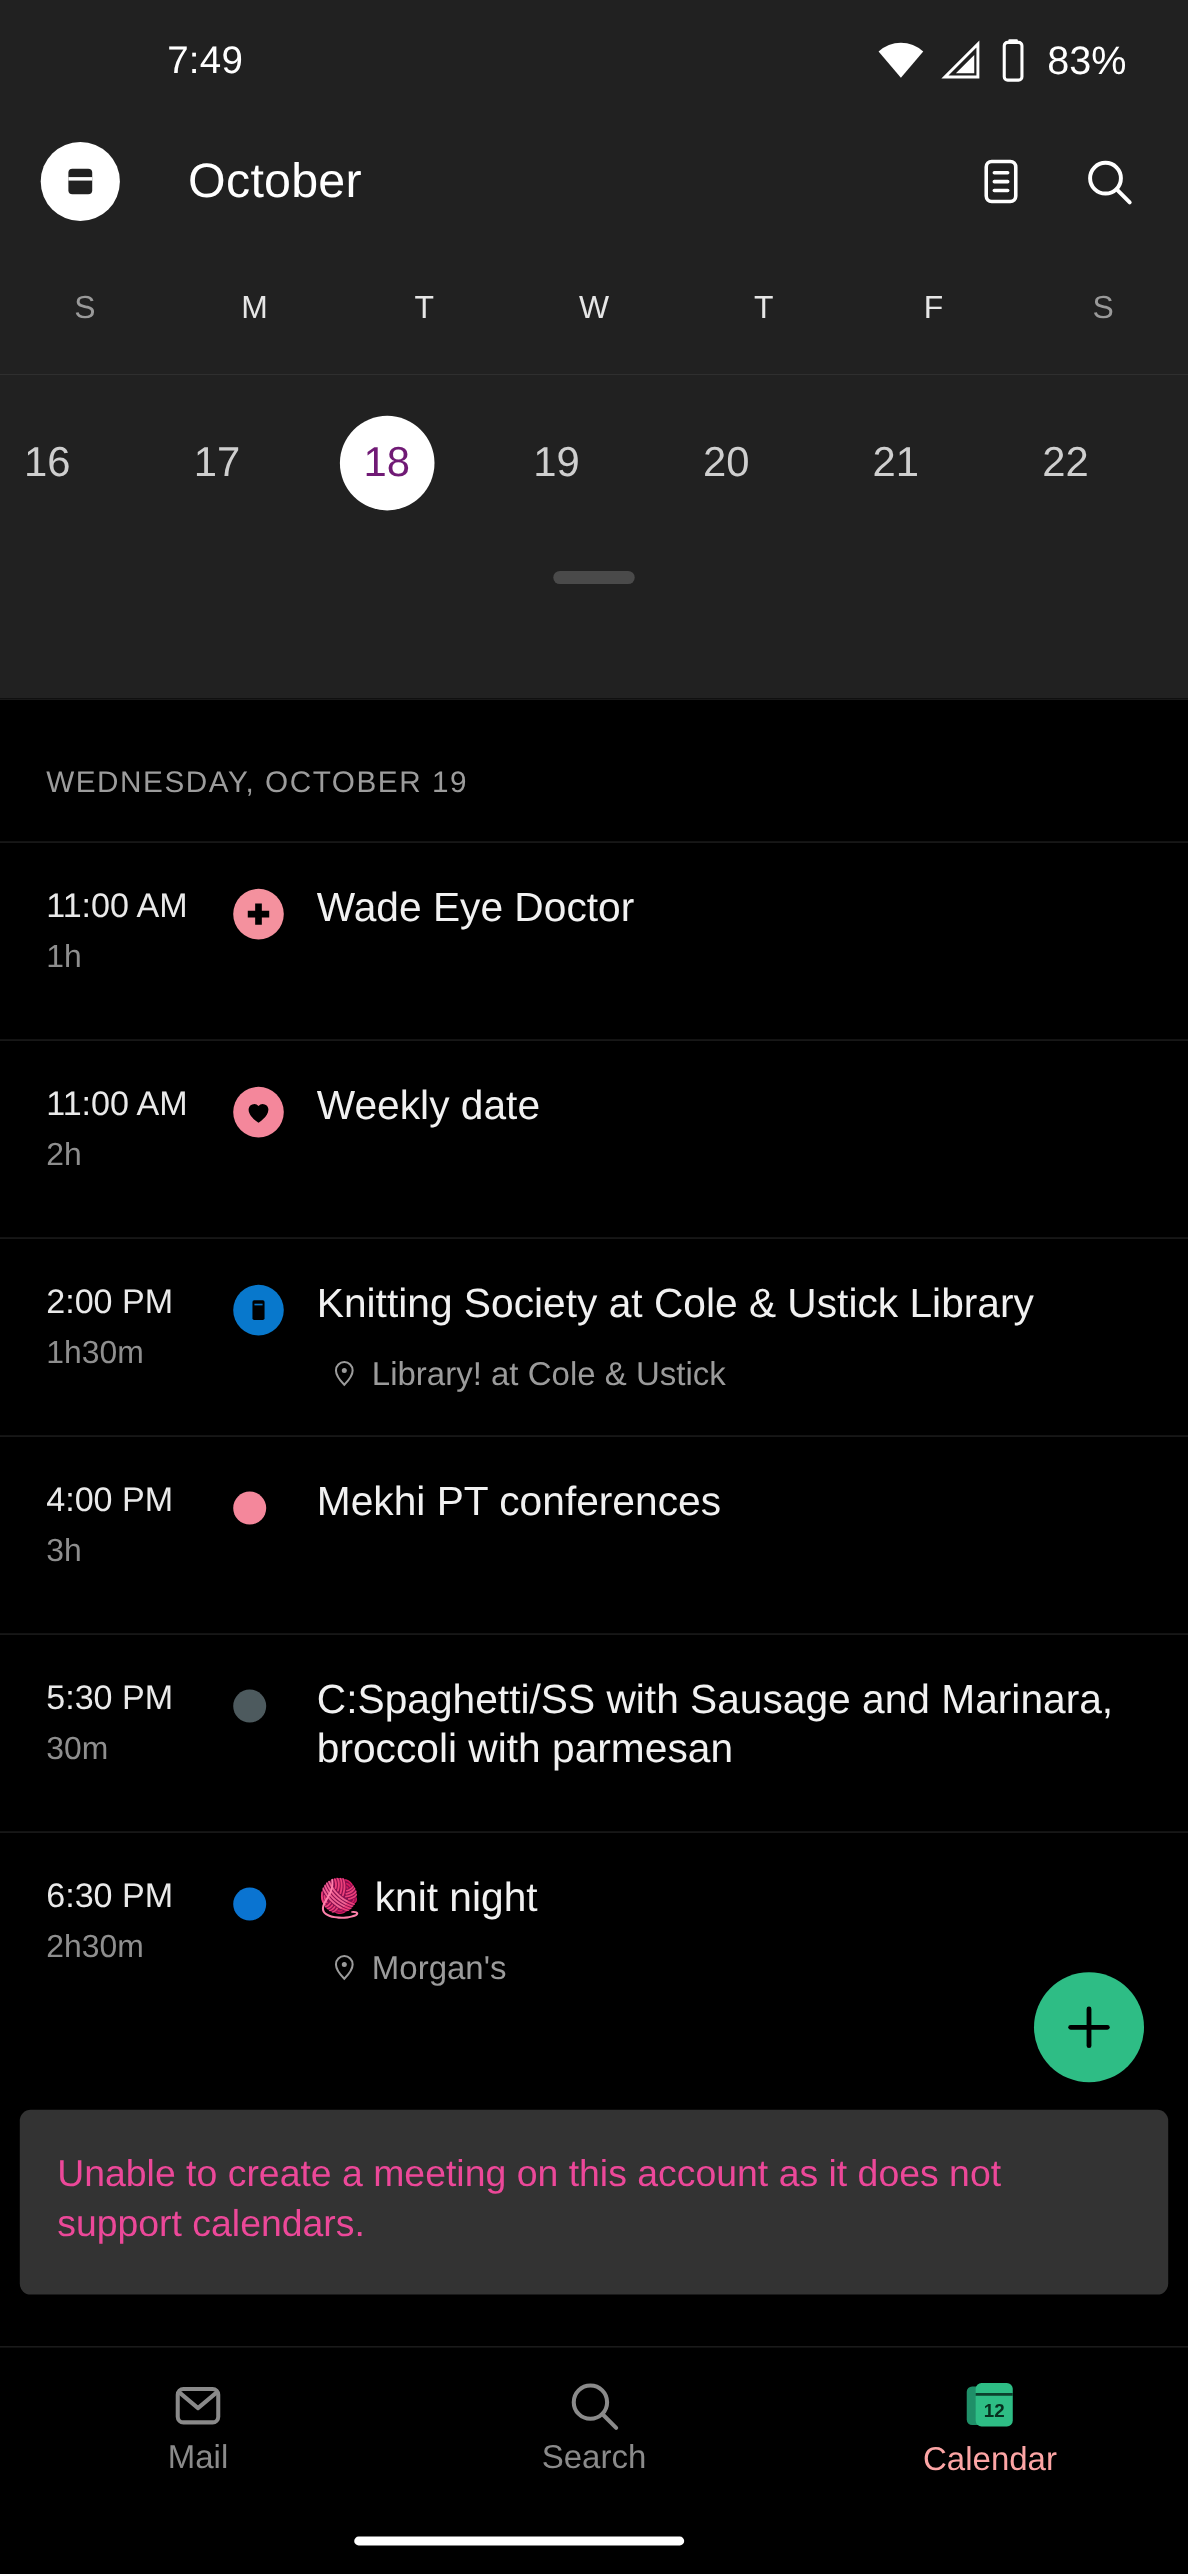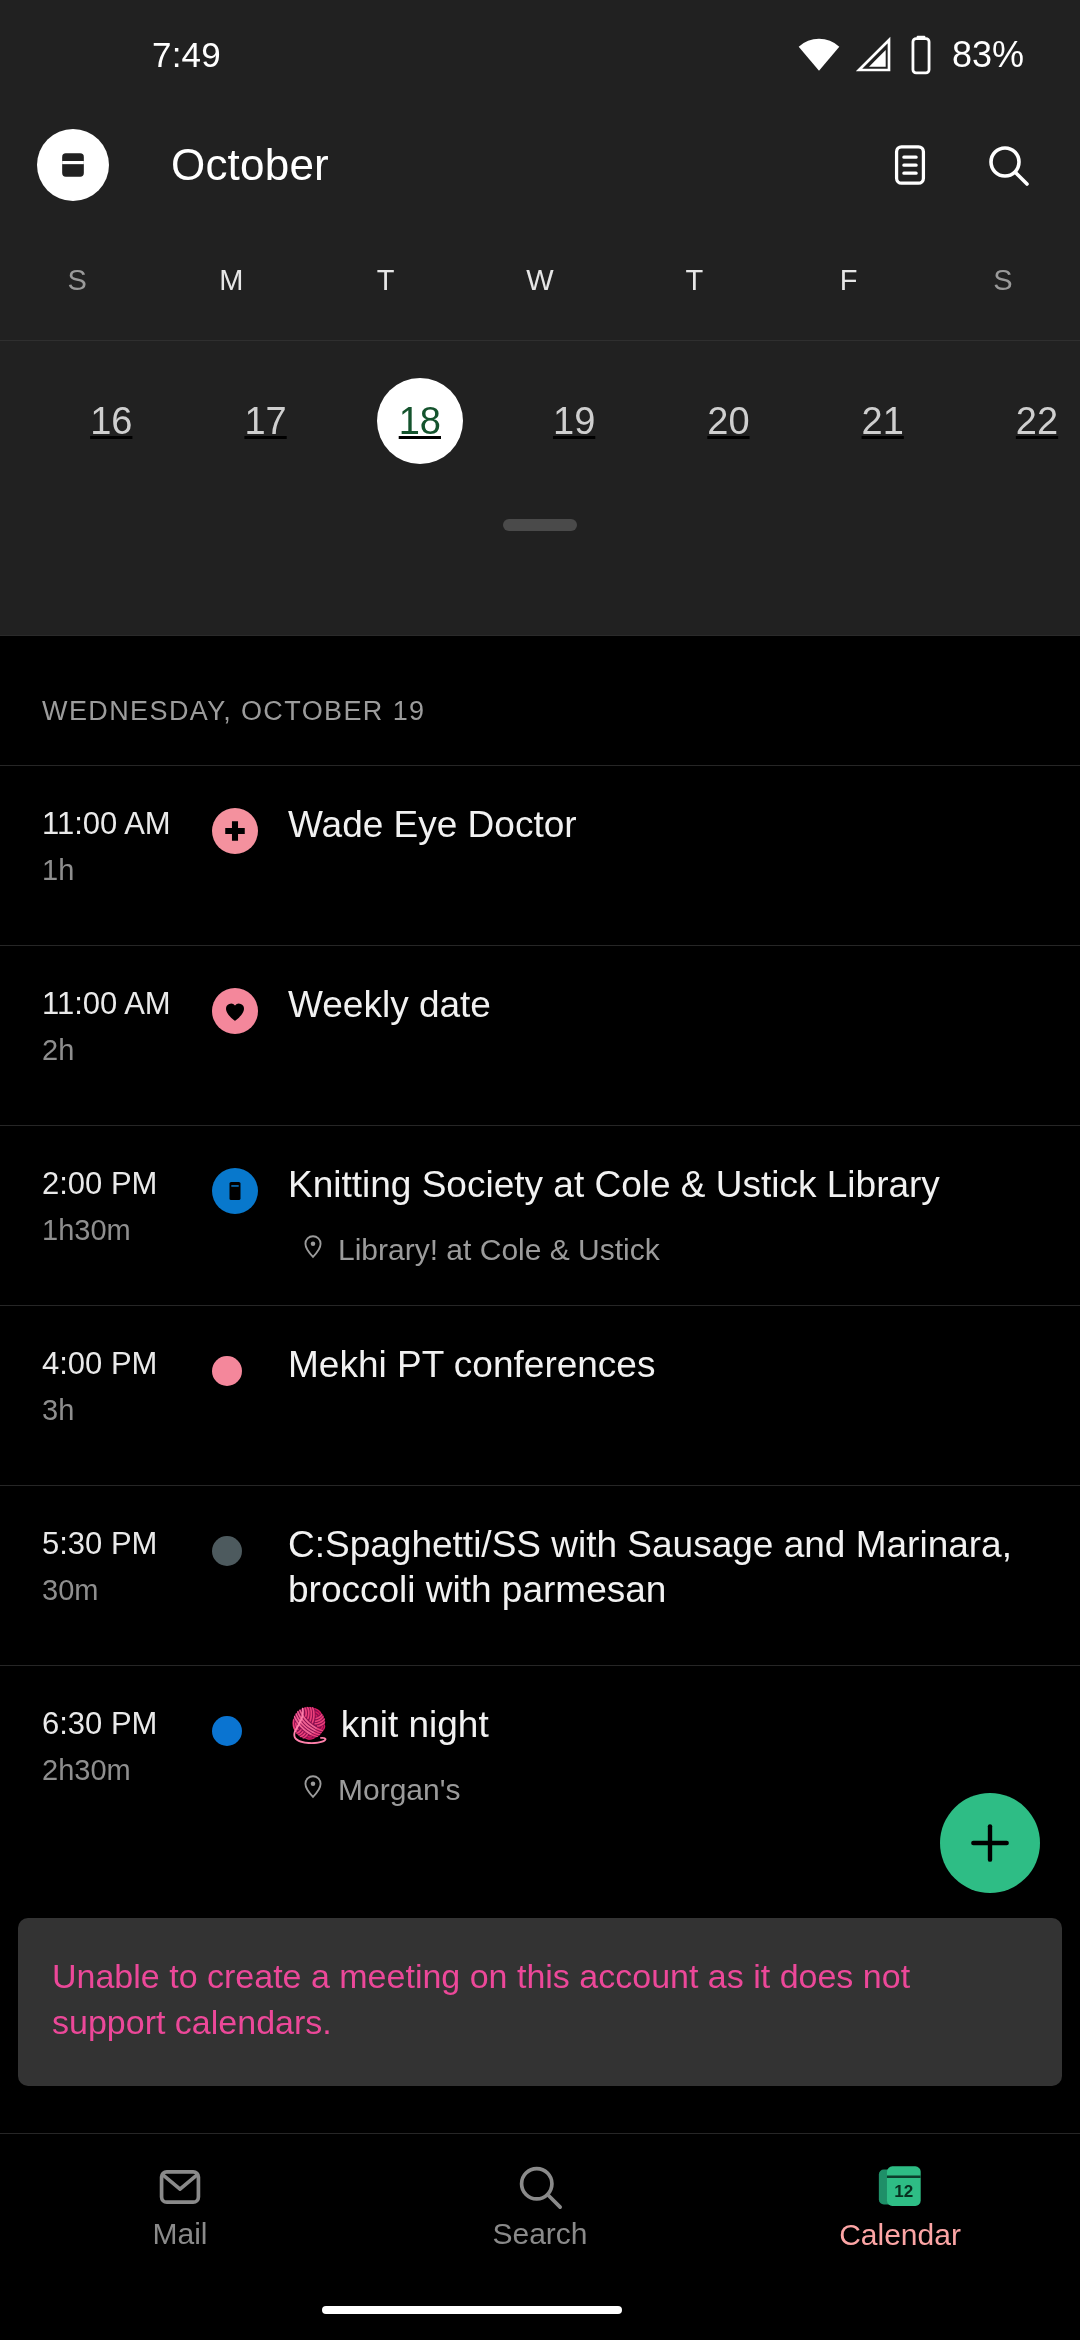--- a/index.html
+++ b/index.html
@@ -48,27 +48,27 @@
     display:grid; grid-template-columns:repeat(7,1fr);
     height:120px; align-items:center;
   }
   .dow{ text-align:center; font-size:29px; color:#e6e6e6; }
   .dow.weekend{ color:#9a9a9a; }
   .sep-line{ height:1px; background:#2f2f2f; }
   .date-row{
     display:grid; grid-template-columns:repeat(7,1fr);
     height:160px; align-items:center;
   }
-  .datecell{ display:flex; align-items:center; justify-content:flex-end;text-decoration:underline; }
+  .datecell{ display:flex; align-items:center; justify-content:flex-start; }
   .datenum{
     width:86px; height:86px; border-radius:50%;
     display:flex; align-items:center; justify-content:center;
     font-size:38px; color:#cfcfcf;
   }
-  .datenum.today{ background:#fff; color:#14532d; }
+  .datenum.today{ background:#fff; color:#701a75; }
   .drag-handle-wrap{ display:flex; justify-content:center; padding-top:18px; }
   .drag-handle{ width:74px; height:12px; border-radius:6px; background:#4a4a4a; }
 
   
   .agenda{
     position:absolute; top:635px; left:0; width:1080px; bottom:0;
     background:#000; overflow:hidden;
   }
   .agenda-top-rule{ height:1px; background:#2a2a2a; }
   .day-header{
@@ -84,21 +84,21 @@
   .ev-dur{ color:#8e8e8e; font-size:29px; margin-top:12px; }
   .ev-marker{ width:76px; flex:none; display:flex; justify-content:flex-start; padding-top:6px; }
   .marker-circle{
     width:46px; height:46px; border-radius:50%;
     display:flex; align-items:center; justify-content:center; flex:none;
   }
   .marker-dot{ width:30px; height:30px; border-radius:50%; margin-top:8px; flex:none; }
   .ev-body{ flex:1; min-width:0; }
   .ev-title{ color:#f1f1f1; font-size:37px; line-height:1.22; }
   .ev-title .emoji{ font-size:34px; }
-  .ev-loc{ display:flex; gap:12px; margin-top:26px; padding-left:12px; }
+  .ev-loc{ display:flex; align-items:center; gap:12px; margin-top:26px; padding-left:12px; }
   .ev-loc-text{ color:#9b9b9b; font-size:30px; }
 
   
   .fab{
     position:absolute; right:40px; top:1158px;
     width:100px; height:100px; border-radius:50%;
     background:#2ebd85;
     display:flex; align-items:center; justify-content:center;
     z-index:30;
   }

